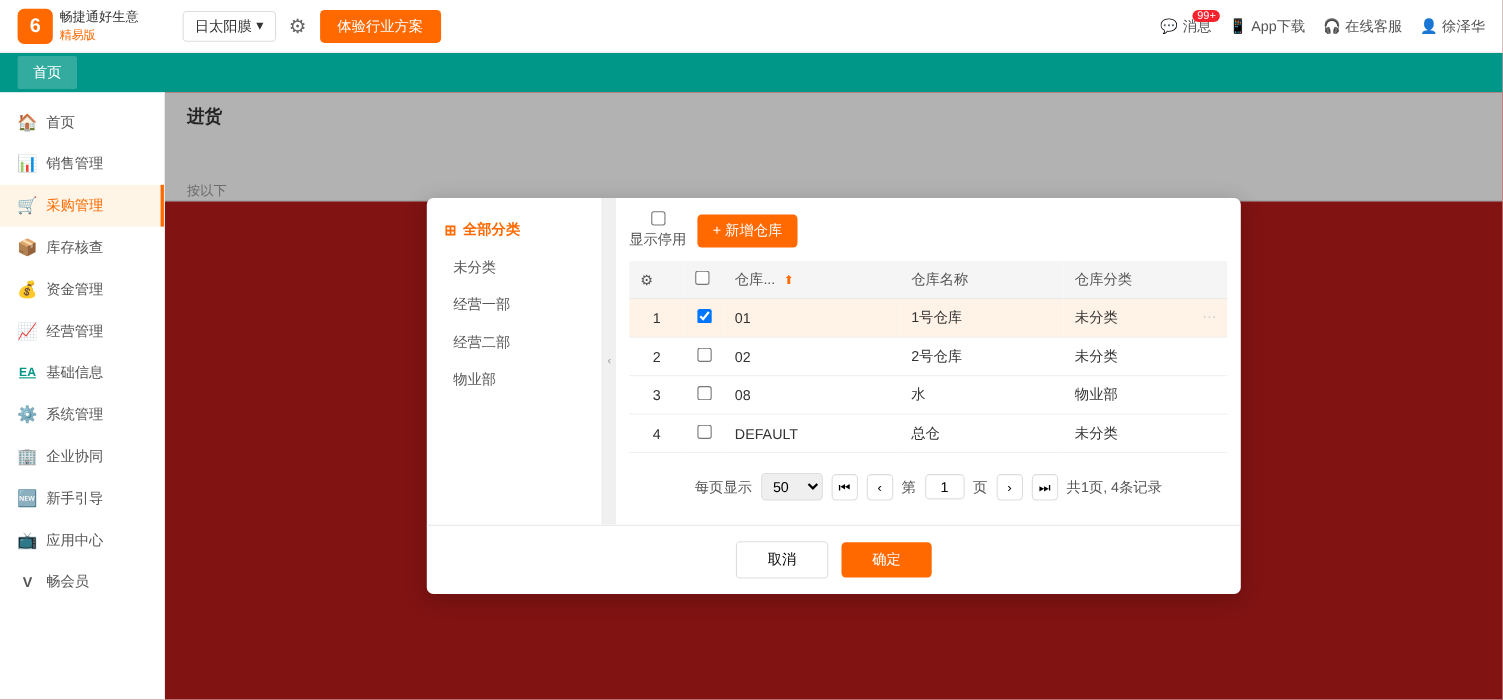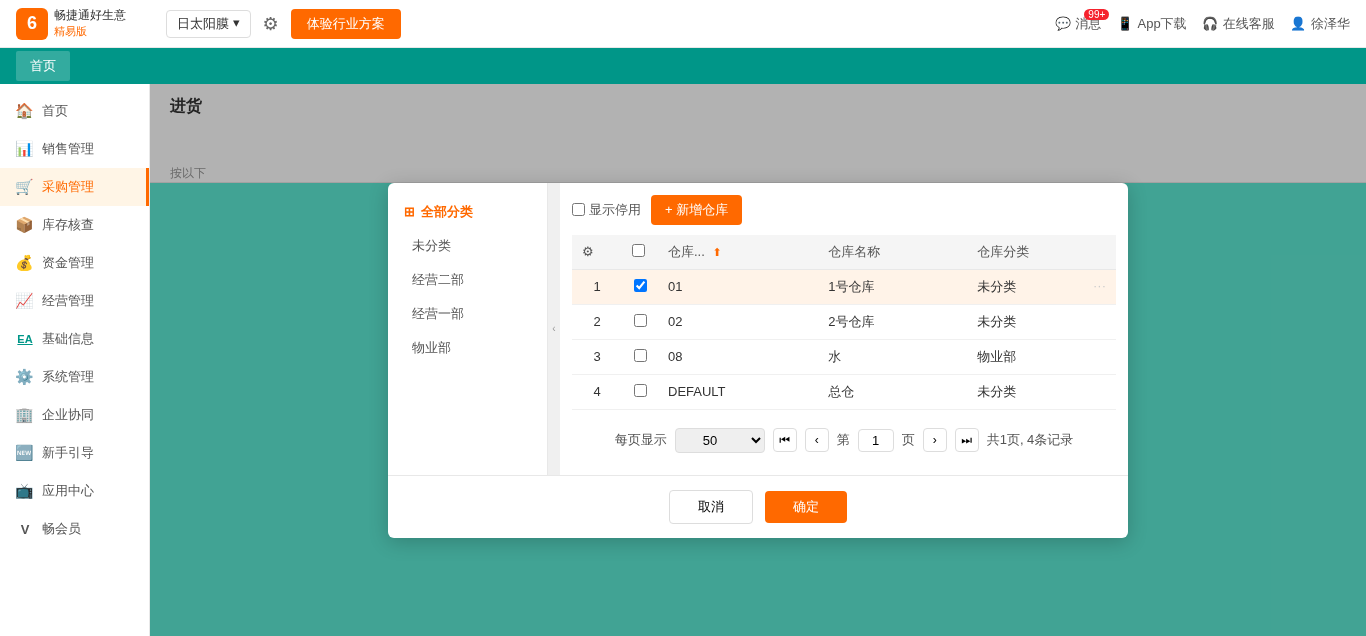--- a/index.html
+++ b/index.html
@@ -96,21 +96,21 @@
     .sidebar-item {
       display: flex; align-items: center; gap: 8px;
       padding: 10px 16px; cursor: pointer; color: #555; font-size: 13px;
     }
     .sidebar-item.active { background: #fff5e6; color: #ff6900; border-right: 3px solid #ff6900; }
     .sidebar-icon { width: 18px; height: 18px; display: flex; align-items: center; justify-content: center; font-size: 15px; }
 
     
     .content-area {
       flex: 1;
-      background: #5eead4;
+      background: #b91c1c;
       position: relative;
       overflow: hidden;
     }
     .page-header {
       background: #fff;
       padding: 12px 20px 0;
       border-bottom: 1px solid #e8e8e8;
     }
     .page-title { font-size: 16px; font-weight: bold; color: #333; margin-bottom: 8px; }
     .page-sub { font-size: 12px; color: #999; margin-top: 48px; }
@@ -182,21 +182,21 @@
       width: 100%; padding: 6px 30px 6px 10px;
       border: 1px solid #ddd; border-radius: 4px; font-size: 13px;
       outline: none;
     }
     .search-icon-btn {
       position: absolute; right: 8px; top: 50%; transform: translateY(-50%);
       cursor: pointer; color: #999; font-size: 14px;
     }
     .show-disabled-label {
       display: flex; align-items: center; gap: 4px; font-size: 13px; color: #555;
-      cursor: pointer; white-space: nowrap;
+      cursor: pointer; white-space: nowrap; flex-direction: column;
     }
     .add-warehouse-btn {
       background: #ff6900; color: #fff; border: none;
       padding: 6px 14px; border-radius: 4px; cursor: pointer;
       font-size: 13px; white-space: nowrap;
     }
 
     
     .data-table {
       width: 100%; border-collapse: collapse; font-size: 13px;
@@ -219,21 +219,21 @@
     .sort-icon { margin-left: 4px; color: #ff6900; font-size: 11px; }
 
     
     .pagination-bar {
       display: flex; align-items: center; justify-content: center;
       gap: 8px; padding: 10px 0; font-size: 13px; color: #555;
       margin-top: 8px;
     }
     .per-page-select {
       border: 1px solid #ddd; border-radius: 4px;
-      padding: 3px 23px; font-size: 13px;
+      padding: 3px 6px; font-size: 13px;
     }
     .page-nav-btn {
       width: 24px; height: 24px;
       border: 1px solid #ddd; border-radius: 4px;
       background: #fff; cursor: pointer;
       display: flex; align-items: center; justify-content: center; font-size: 12px;
     }
     .page-input {
       width: 36px; text-align: center;
       border: 1px solid #ddd; border-radius: 4px; padding: 3px 4px;
@@ -371,24 +371,24 @@
           <div class="category-panel-wrapper" style="position:relative; display:flex;">
             <div class="category-panel">
               <div class="category-header">
                 <span style="color:#ff6900;">⊞</span>
                 <span>全部分类</span>
               </div>
               <div class="category-item">
                 <span>未分类</span>
               </div>
               <div class="category-item">
-                <span>经营二部</span>
+                <span>经营一部</span>
               </div>
               <div class="category-item">
-                <span>经营一部</span>
+                <span>经营二部</span>
               </div>
               <div class="category-item">
                 <span>物业部</span>
               </div>
             </div>
 
             <div style="display:flex;align-items:center;width:12px;background:#f0f0f0;cursor:pointer;justify-content:center;color:#999;font-size:10px;">‹</div>
           </div>
 
           <div class="table-panel">

